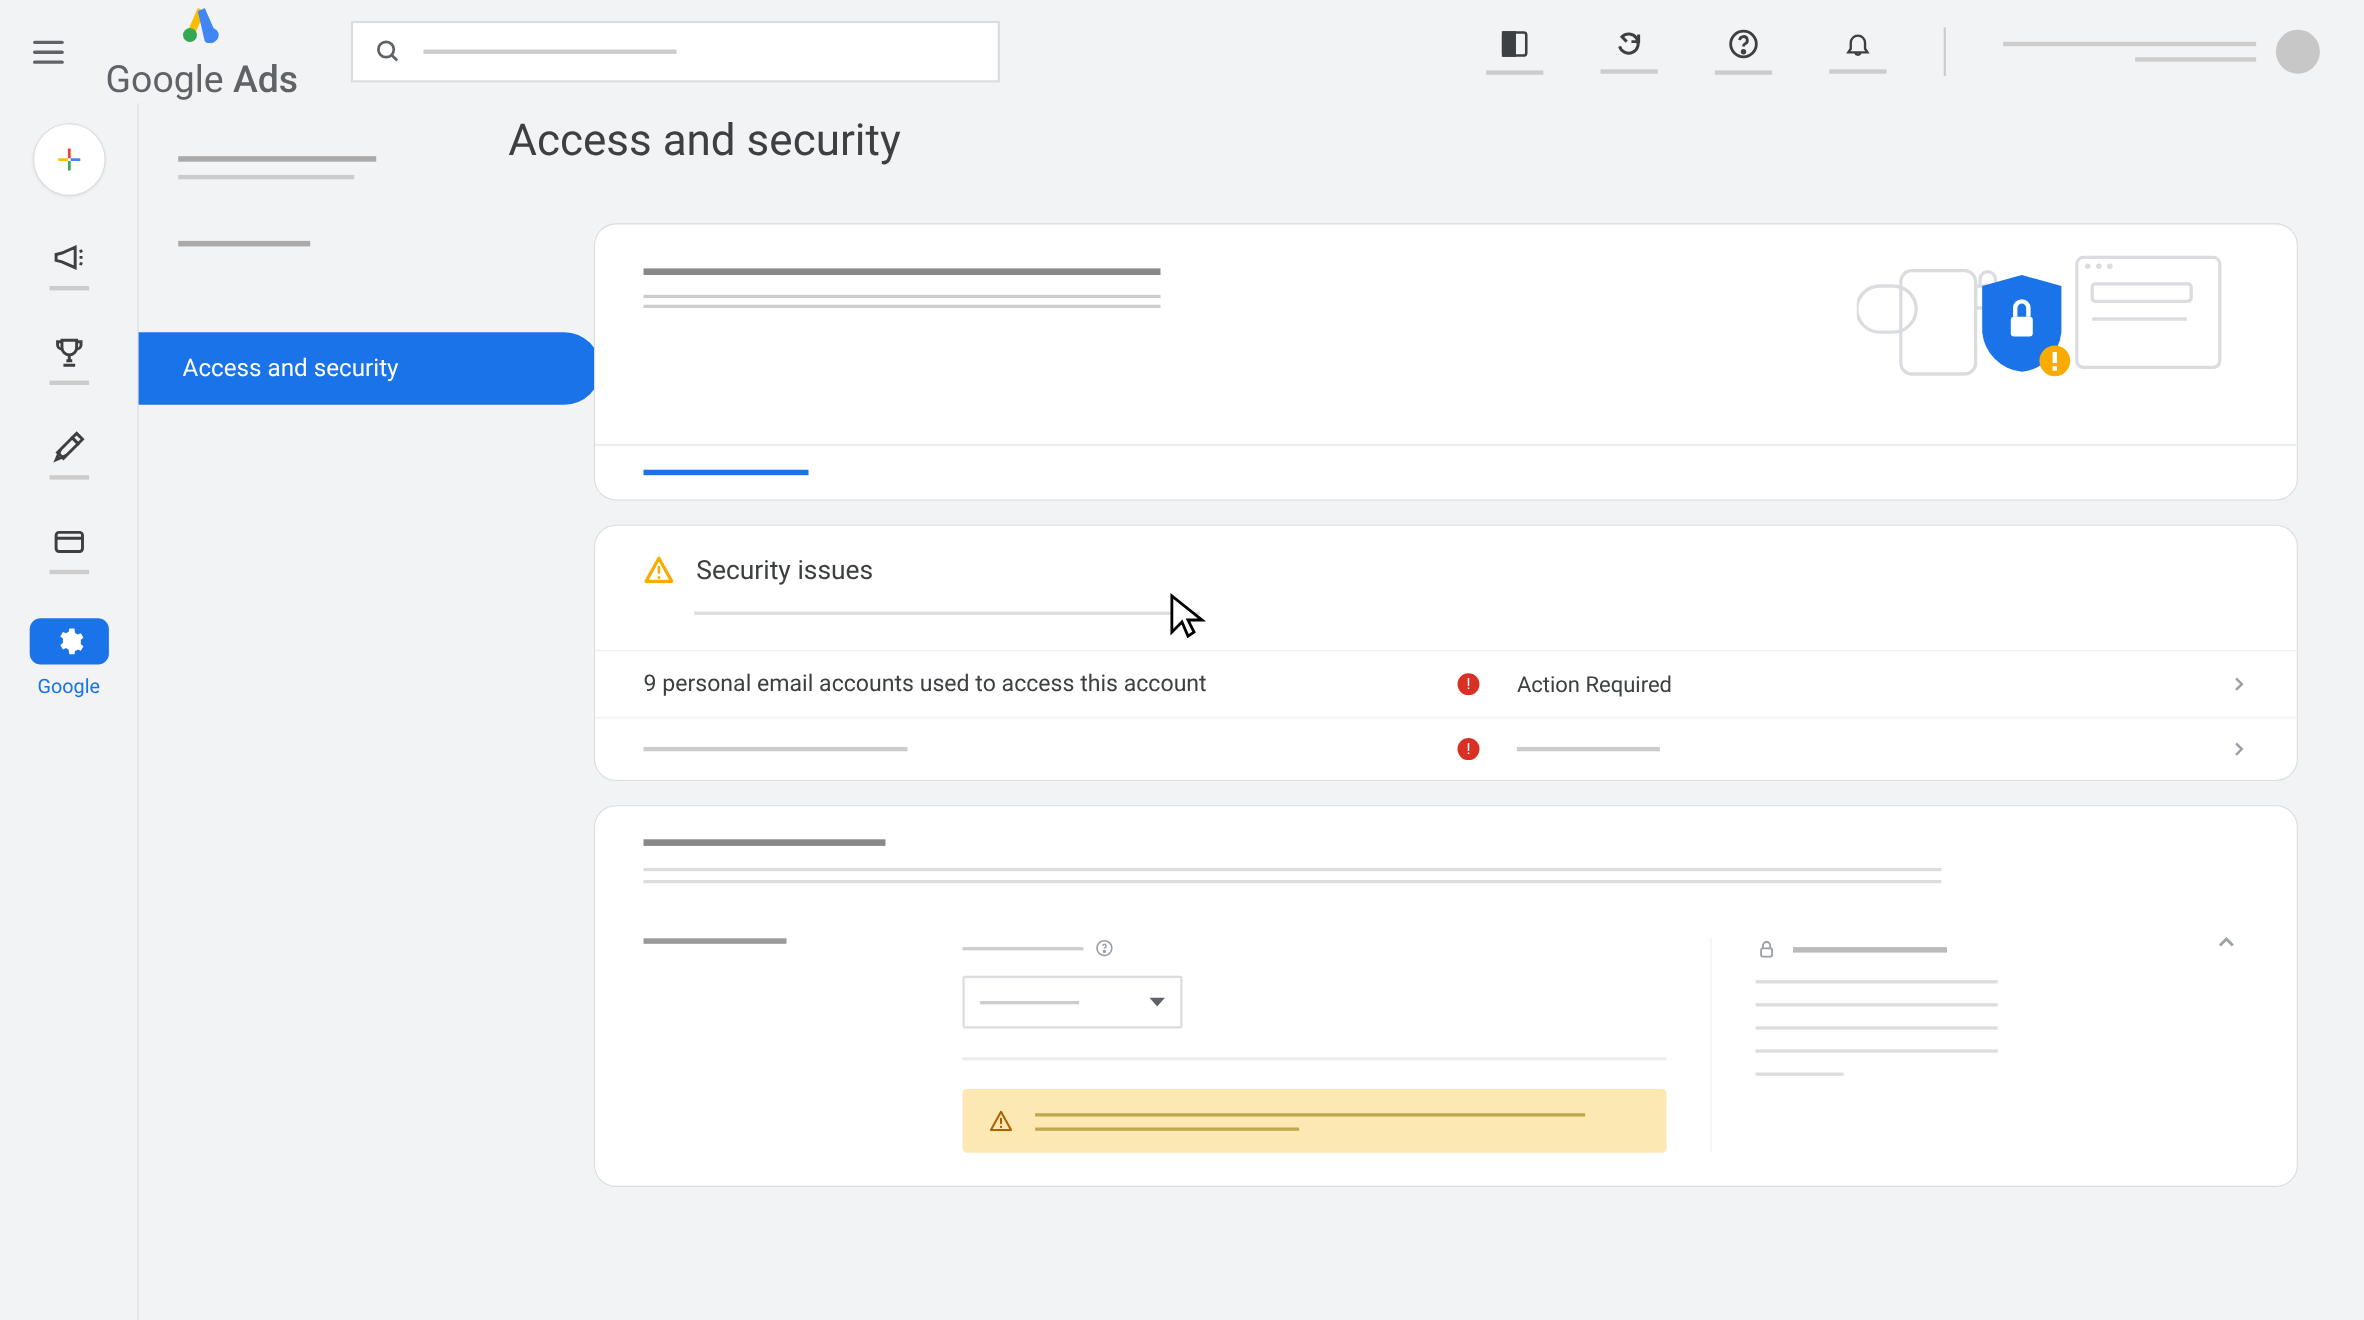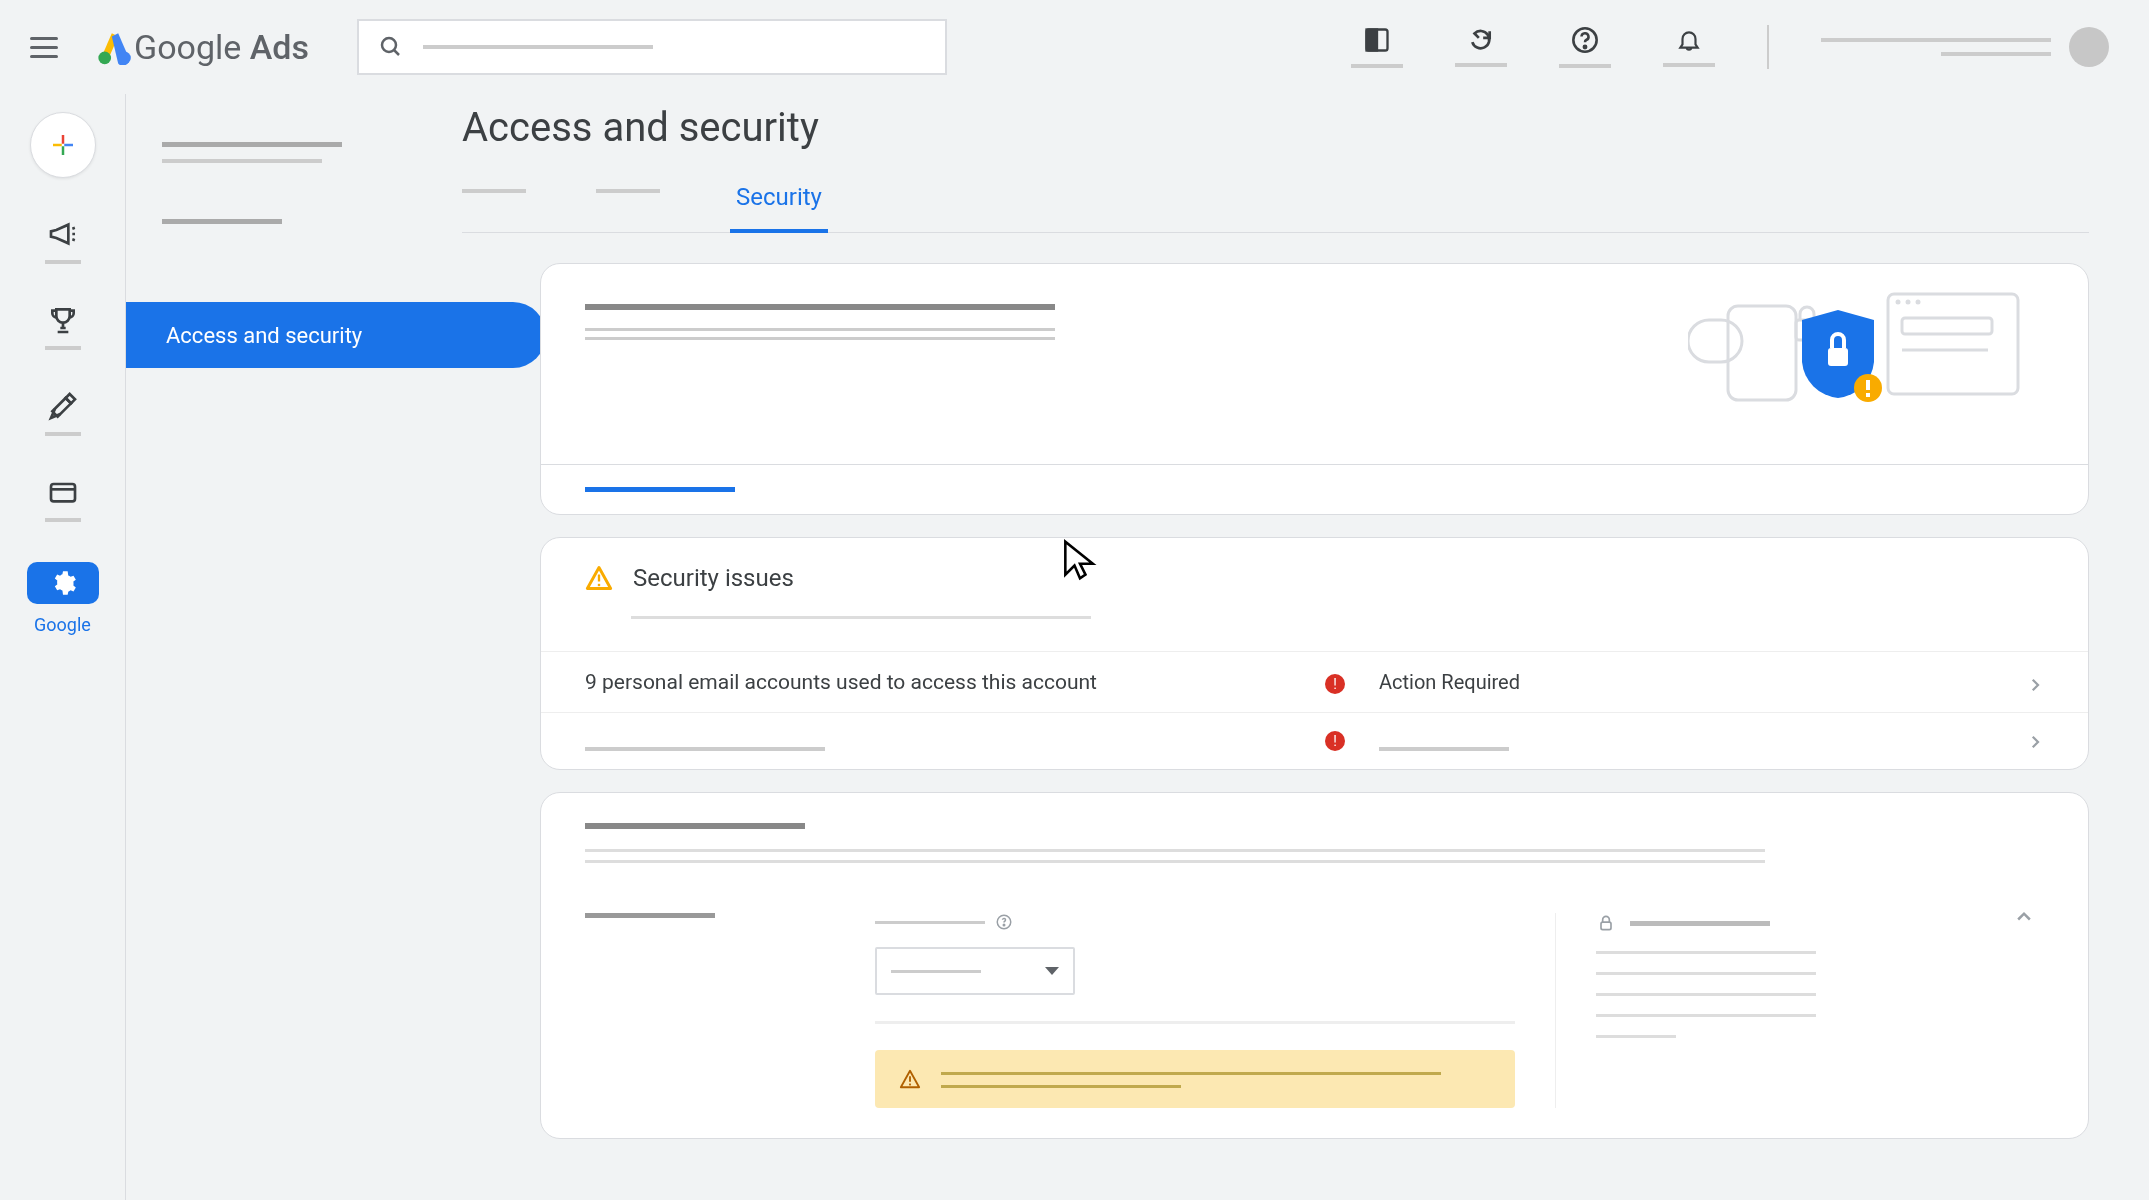--- a/index.html
+++ b/index.html
@@ -23,22 +23,23 @@
   .hamburger {
     width: 36px; height: 36px;
     display: flex; flex-direction: column; justify-content: center; gap: 6px;
     cursor: pointer;
     margin-right: 30px;
   }
   .hamburger span {
     display: block; width: 28px; height: 3px; background: #5f6368; border-radius: 2px;
   }
   .logo-wrap {
-    display: flex; align-items: flex-start; 
+    display: flex; align-items: center; gap: 14px;
     margin-right: 48px;
+    flex-direction: column;
   }
   .ads-a {
     width: 38px; height: 38px;
   }
   .logo-text {
     font-size: 34px; color: #5f6368; font-weight: 400;
   }
   .logo-text .bold { font-weight: 500; }
   .search-box {
     width: 590px; height: 56px;
@@ -185,21 +186,21 @@
     display:flex; align-items:center; gap:20px;
   }
   .card2-header .title { font-size: 24px; }
   .card2-sub {
     margin-left: 90px; margin-top:14px;
     width: 460px; height:3px; background:#ddd;
     margin-bottom: 32px;
   }
   .issue-row {
     border-top: 1px solid #eee;
-    display:flex; align-items:flex-end;
+    display:flex; align-items:center;
     padding: 18px 44px;
     gap: 20px;
   }
   .issue-row .desc { font-size: 21px; color:#3c4043; flex:0 0 720px; }
   .issue-row .desc-ph { width:240px; height:4px; background:#ccc; }
   .err-dot {
     width:20px; height:20px; border-radius:50%; background:#d93025; color:#fff;
     display:flex; align-items:center; justify-content:center; font-size:14px;
     margin-right: 14px;
   }
@@ -375,25 +376,20 @@
   <div class="line1"></div>
   <div class="line2"></div>
   <div class="line3"></div>
   <div class="pill-active">
     <span>Access and security</span>
   </div>
 </div>
 
 <div class="main">
   <div class="page-title">Access and security</div>
-  <div class="tabs">
-    <div class="tab-ph"></div>
-    <div class="tab-ph"></div>
-    <div class="tab-active">Security</div>
-  </div>
 
   <div class="content">
 
     <div class="card">
       <div class="card1-body">
         <div class="tlines">
           <div class="t1"></div>
           <div class="t2"></div>
           <div class="t2"></div>
         </div>

